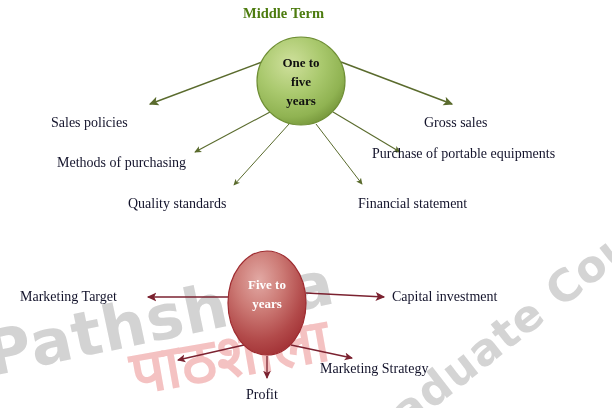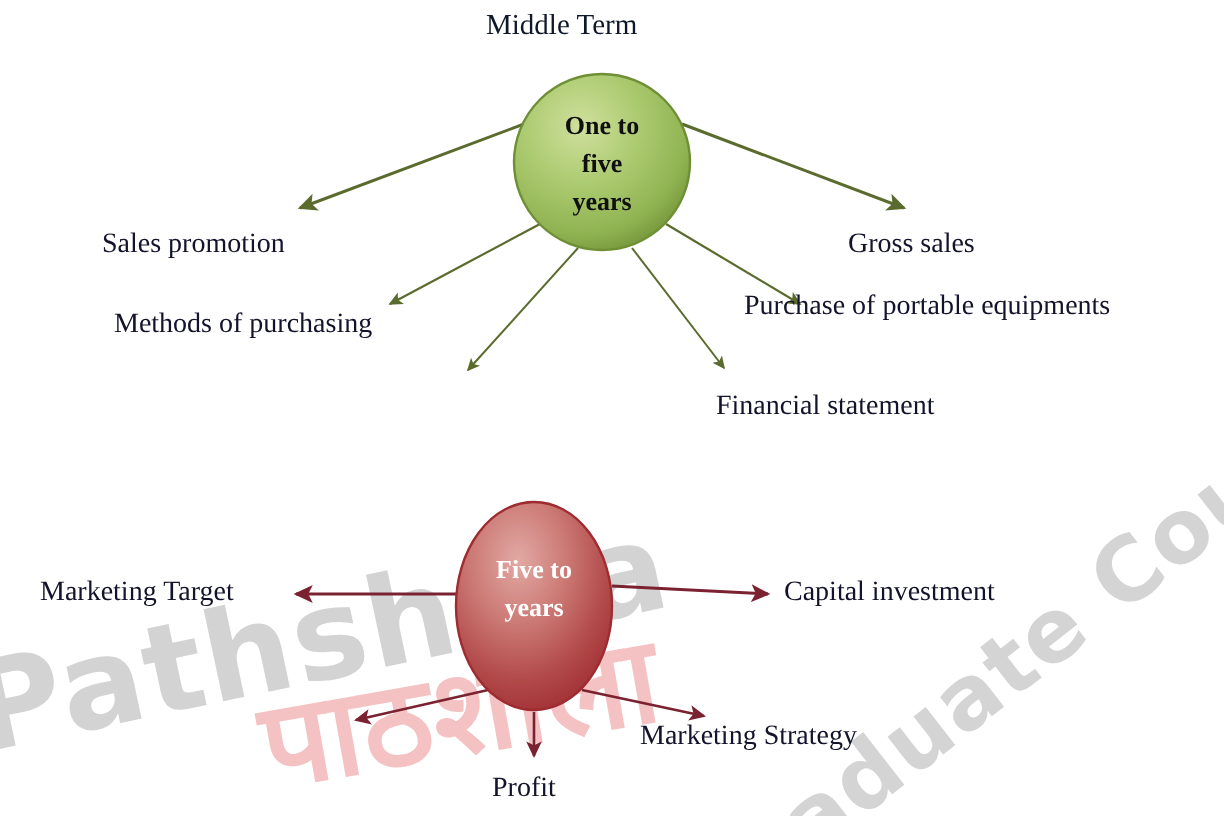--- a/index.html
+++ b/index.html
@@ -76,23 +76,23 @@
   }
 
   
   .text-layer {
     position: absolute;
     inset: 0;
     z-index: 3;
   }
   .section-title {
     position: absolute;
-    font-weight: 400;
+    font-weight: 700;
     font-size: 14.5px;
-    color: #0f172a;
+    color: #4d7c0f;
     white-space: nowrap;
   }
   .node-label {
     position: absolute;
     font-size: 14px;
     color: #13132b;
     white-space: nowrap;
   }
   .ellipse-text {
     position: absolute;
@@ -165,22 +165,23 @@
   <div class="text-layer">
 
     <div class="section-title" style="left:243px; top:5px;">Middle Term</div>
 
     <div class="ellipse-text green" style="left:261px; top:53px; width:80px;">
       <div>One to</div>
       <div>five</div>
       <div>years</div>
     </div>
 
-    <div class="node-label" style="left:51px;  top:115px;">Sales promotion</div>
+    <div class="node-label" style="left:51px;  top:115px;">Sales policies</div>
     <div class="node-label" style="left:57px;  top:155px;">Methods of purchasing</div>
+    <div class="node-label" style="left:128px; top:196px;">Quality standards</div>
     <div class="node-label" style="left:358px; top:196px;">Financial statement</div>
     <div class="node-label" style="left:372px; top:146px;">Purchase of portable equipments</div>
     <div class="node-label" style="left:424px; top:115px;">Gross sales</div>
 
 
     <div class="ellipse-text red" style="left:227px; top:275px; width:80px;">
       <div>Five to</div>
       <div>years</div>
     </div>
 

